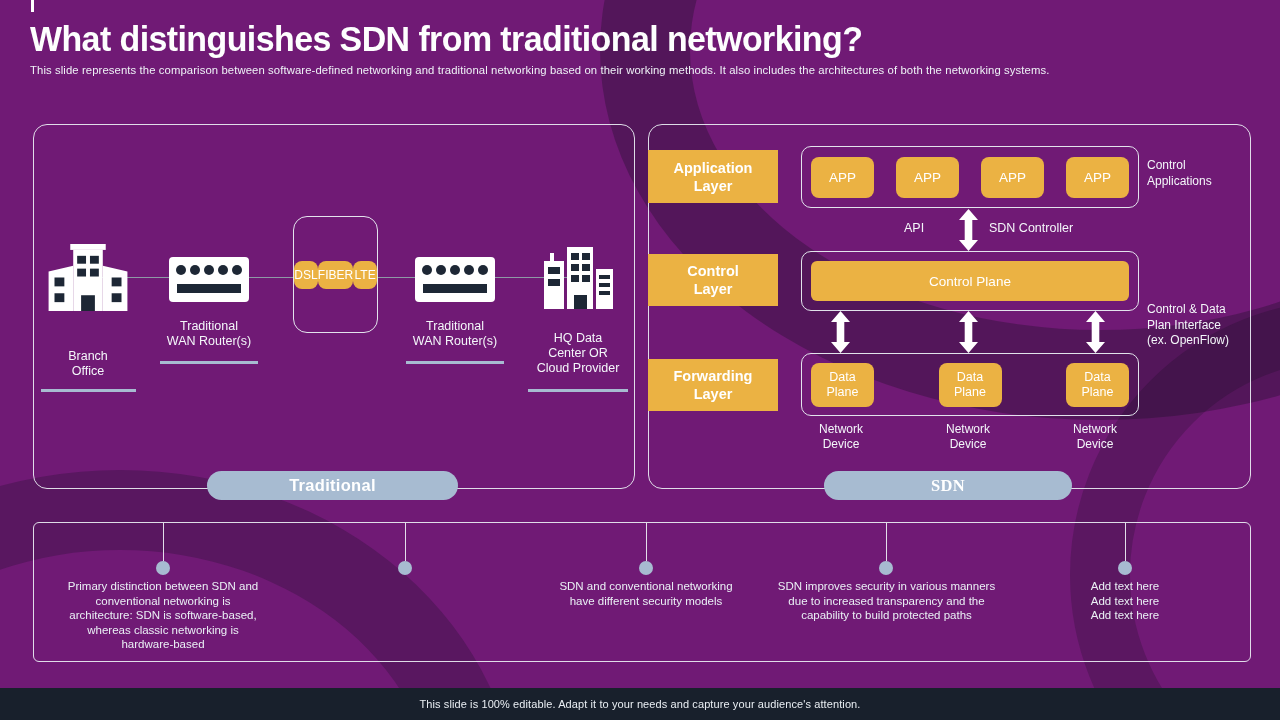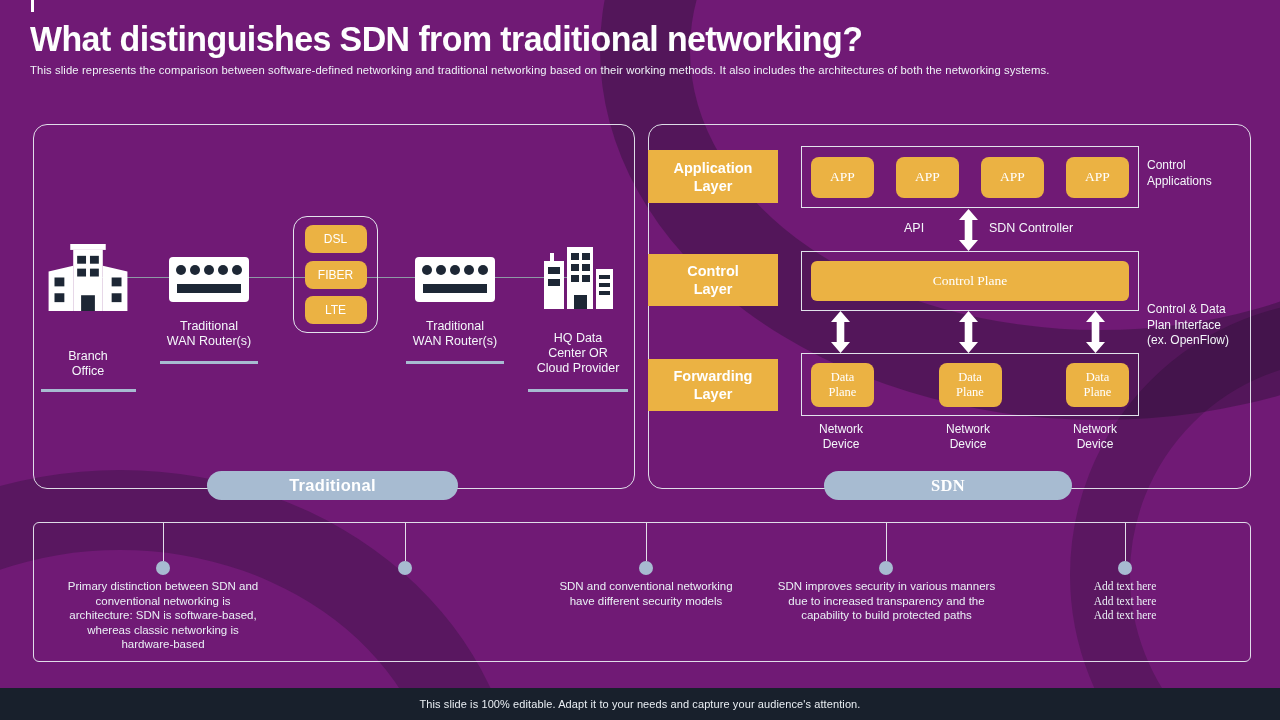--- a/index.html
+++ b/index.html
@@ -13,23 +13,23 @@
   .subtitle{position:absolute;font-size:11.3px;color:#EFF3F7;letter-spacing:.1px;white-space:nowrap;}
   .panel{position:absolute;border:1px solid rgba(233,238,243,.92);border-radius:14px;}
   .conn-line{position:absolute;height:1px;background:#8E99A6;}
   .chip{background:#EBB243;color:#fff;display:flex;align-items:center;justify-content:center;
         text-align:center;white-space:pre-line;}
   .link-chip{width:62px;height:28px;border-radius:8px;font-size:12px;}
   .layer-chip{position:absolute;font-weight:700;font-size:14.5px;line-height:18px;}
   .app-chip{width:63px;height:41px;border-radius:8px;font-size:13.5px;}
   .dp-chip{width:63px;height:44px;border-radius:8px;font-size:12.5px;line-height:15px;}
   .cluster{position:absolute;border:1px solid rgba(233,238,243,.95);border-radius:14px;
-           display:flex;flex-direction:column;justify-content:space-evenly;align-items:center;}
-  .wcont{position:absolute;border:1px solid rgba(233,238,243,.95);border-radius:0;
-         display:flex;align-items:center;justify-content:space-between;box-sizing:border-box;padding:0 9px;font-family:Liberation Serif, serif;}
+           display:flex;flex-direction:row;justify-content:space-evenly;align-items:center;}
+  .wcont{position:absolute;border:1px solid rgba(233,238,243,.95);border-radius:10px;
+         display:flex;align-items:center;justify-content:space-between;box-sizing:border-box;padding:0 9px;}
   .wcont.center{justify-content:center;}
   .lbl{position:absolute;text-align:center;font-size:12.5px;line-height:15px;white-space:pre-line;color:#F4F7FA;}
   .side-lbl{position:absolute;text-align:left;font-size:12px;line-height:15.5px;white-space:pre-line;color:#F4F7FA;}
   .ul{position:absolute;height:3px;background:#A7BBD1;}
   .pill{position:absolute;background:#A7BBD1;border-radius:15px;color:#fff;font-weight:700;font-size:16.5px;
         display:flex;align-items:center;justify-content:center;z-index:4;letter-spacing:.3px;}
   .notes{position:absolute;border:1px solid rgba(233,238,243,.92);border-radius:6px;}
   .note-line{position:absolute;width:1px;background:rgba(240,244,248,.9);top:0;height:38px;}
   .note-dot{position:absolute;width:14px;height:14px;border-radius:50%;background:#A7BBD1;top:38px;}
   .note-text{position:absolute;top:56px;font-size:11.5px;line-height:14.5px;text-align:center;
@@ -206,21 +206,21 @@
     <div class="note-line" style="left:612px;"></div>
     <div class="note-dot" style="left:605px;"></div>
     <div class="note-text" style="left:512px;width:200px;">SDN and conventional networking have different security models</div>
 
     <div class="note-line" style="left:852px;"></div>
     <div class="note-dot" style="left:845px;"></div>
     <div class="note-text" style="left:740px;width:225px;">SDN improves security in various manners due to increased transparency and the capability to  build protected paths</div>
 
     <div class="note-line" style="left:1091px;"></div>
     <div class="note-dot" style="left:1084px;"></div>
-    <div class="note-text" style="left:1026px;width:130px;font-family:Liberation Serif, serif;">Add text here
+    <div class="note-text" style="left:1026px;width:130px;">Add text here
 Add text here
 Add text here</div>
   </section>
 
   <div class="footer-band">
     <span class="footer-text">This slide is 100% editable.  Adapt it to your needs and capture your audience's attention.</span>
   </div>
 
 </div>
 

